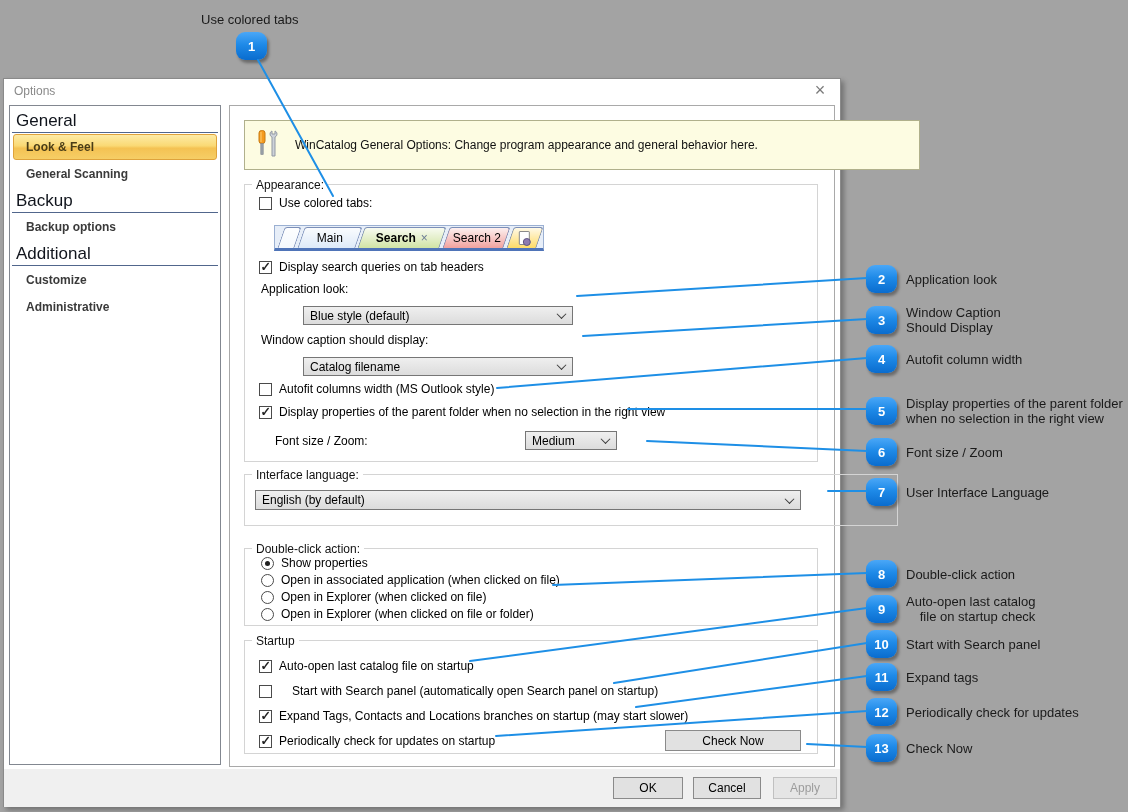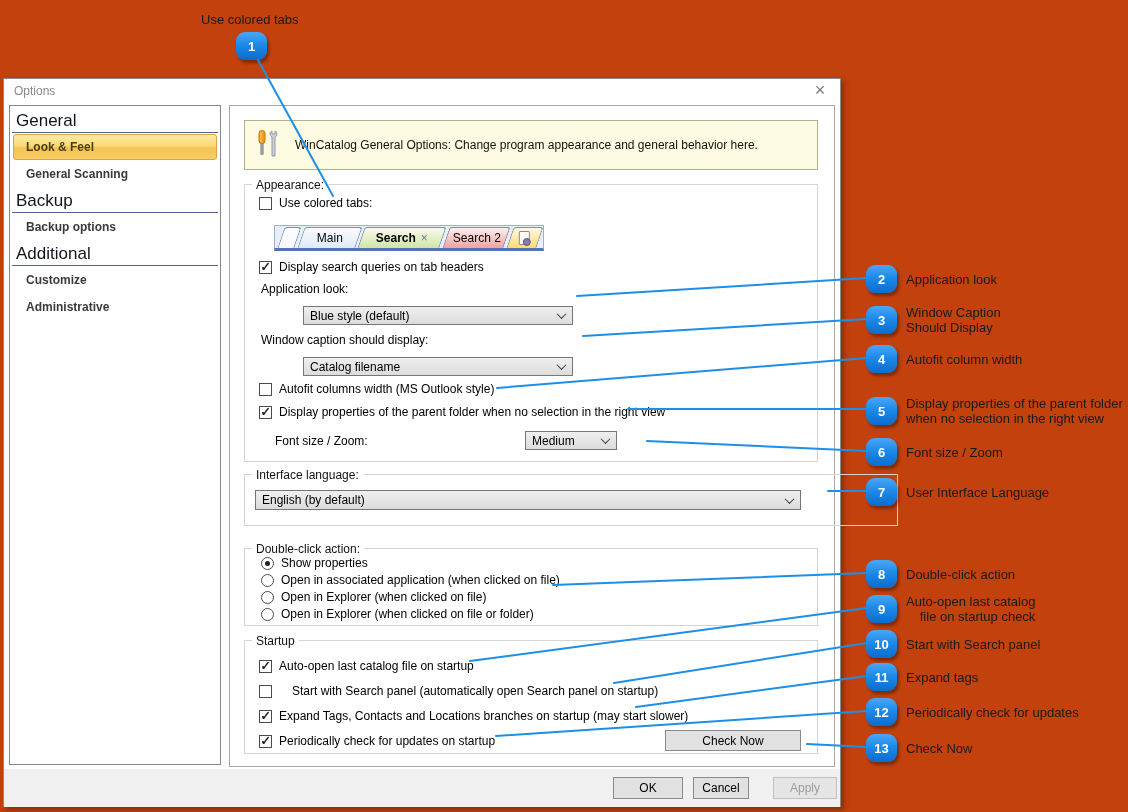--- a/index.html
+++ b/index.html
@@ -1,18 +1,18 @@
 <!DOCTYPE html>
 <html><head>
 <meta charset="utf-8">
 <style>
   * { margin:0; padding:0; box-sizing:border-box; }
   html,body { background:#fff; }
   body { font-family:"Liberation Sans", sans-serif; font-size:12px; color:#000; }
-  .page { position:relative; width:1128px; height:812px; background:#c2410c; overflow:hidden; }
+  .page { position:relative; width:1128px; height:812px; background:#a3a3a3; overflow:hidden; }
 
   
   .annot-label { position:absolute; font-size:13px; color:#1a1a1a; white-space:pre-line; line-height:15px; }
   .badge {
     position:absolute; width:31px; height:28px; border-radius:9px;
     background:linear-gradient(180deg,#4AA7F7 0%,#1E8AE8 45%,#0A6CCE 100%);
     box-shadow:2px 3px 3px rgba(0,0,0,.35);
     color:#fff; font-weight:bold; font-size:13px;
     display:flex; align-items:center; justify-content:center;
   }
@@ -35,21 +35,21 @@
     border-bottom:1px solid #51668c; }
   .nav-item { font-size:12px; font-weight:bold; color:#3a3a3a; padding:6px 4px 6px 13px; margin:1px 3px; }
   .nav-item.selected {
     background:linear-gradient(180deg,#FDEBA6 0%,#FAD974 45%,#F4C253 55%,#F6CE66 100%);
     border:1px solid #dfa33c; border-radius:3px; color:#4a3d17; padding:5px 4px 5px 12px;
   }
 
   
   .main { position:absolute; left:225px; top:26px; width:606px; height:662px;
     border:1px solid #a9a9a9; background:#fff; }
-  .banner { position:absolute; left:14px; top:14px; width:574px; height:50px;
+  .banner { position:absolute; left:14px; top:14px; width:676px; height:50px;
     background:#FDFCE2; border:1px solid #b0b08c; display:flex; align-items:center; gap:16px; padding-left:10px; }
   .banner-text { font-size:12px; color:#111; }
 
   .groupbox { position:absolute; border:1px solid #d4d4d4; }
   .group-label { position:absolute; top:-7px; left:7px; background:#fff; padding:0 4px; font-size:12px; color:#111; }
 
   .ctl-row { position:absolute; display:flex; align-items:center; gap:7px; font-size:12px; color:#000; }
   .cb { width:13px; height:13px; border:1px solid #4a4a4a; background:#fff; position:relative; flex:none; }
   .cb.checked::after { content:"✓"; position:absolute; left:0.5px; top:-2.5px; font-size:12.5px; font-weight:bold; color:#1f1f1f; }
   .radio { width:13px; height:13px; border:1px solid #4a4a4a; border-radius:50%; background:#fff; position:relative; flex:none; }
@@ -229,21 +229,21 @@
         <div class="ctl-row" style="left:14px; top:93px;">
           <span class="cb checked"></span>
           <span>Periodically check for updates on startup</span>
         </div>
         <div class="btn" style="left:420px; top:89px; width:136px; height:21px;">Check Now</div>
       </div>
     </div>
 
     <div class="dlg-footer">
       <div class="btn" style="left:609px; width:70px;">OK</div>
-      <div class="btn" style="left:689px; width:56px;">Cancel</div>
+      <div class="btn" style="left:689px; width:68px;">Cancel</div>
       <div class="btn disabled" style="left:769px; width:64px;">Apply</div>
     </div>
   </div>
 
   <div class="callout-row" style="left:866px; top:265px;">
     <span class="badge">2</span>
     <span class="annot-label" style="position:static;">Application look</span>
   </div>
   <div class="callout-row" style="left:866px; top:305px;">
     <span class="badge">3</span>

